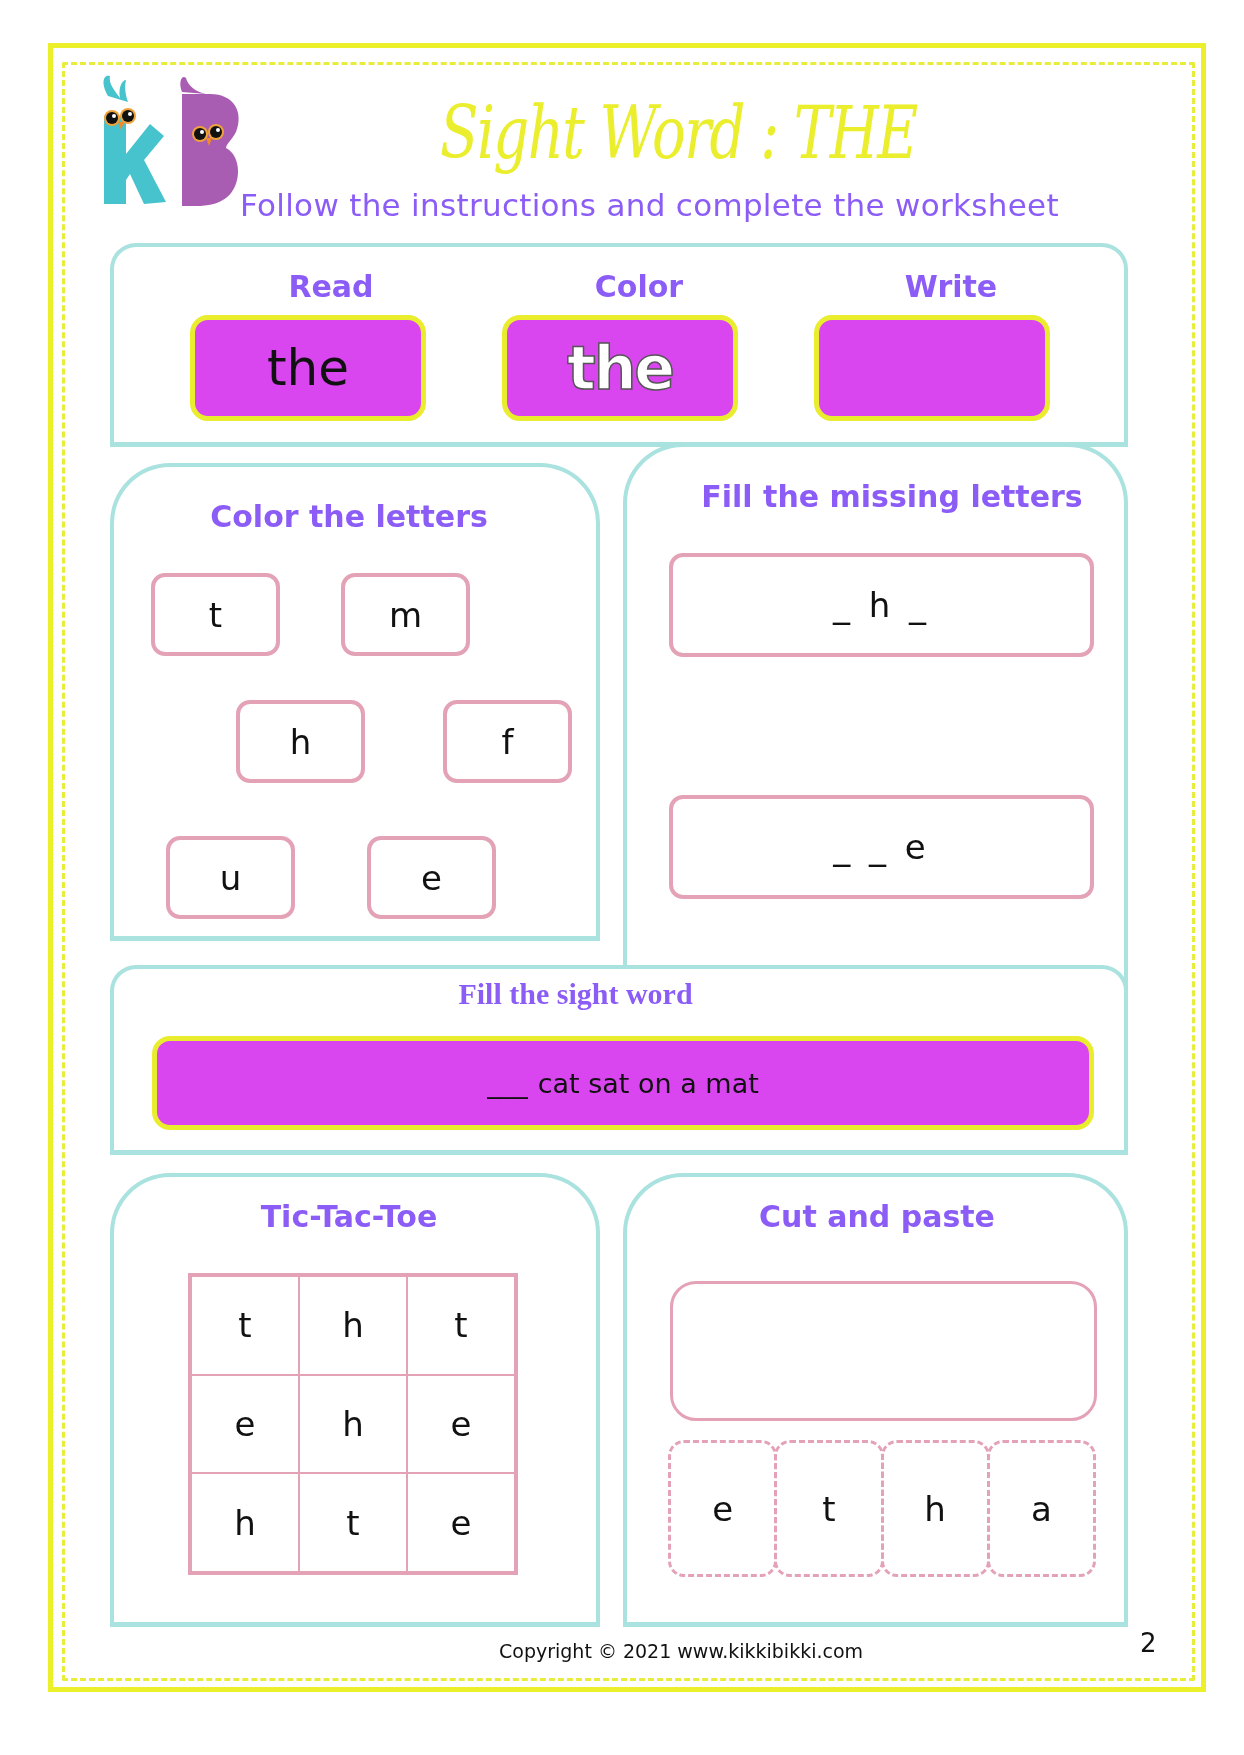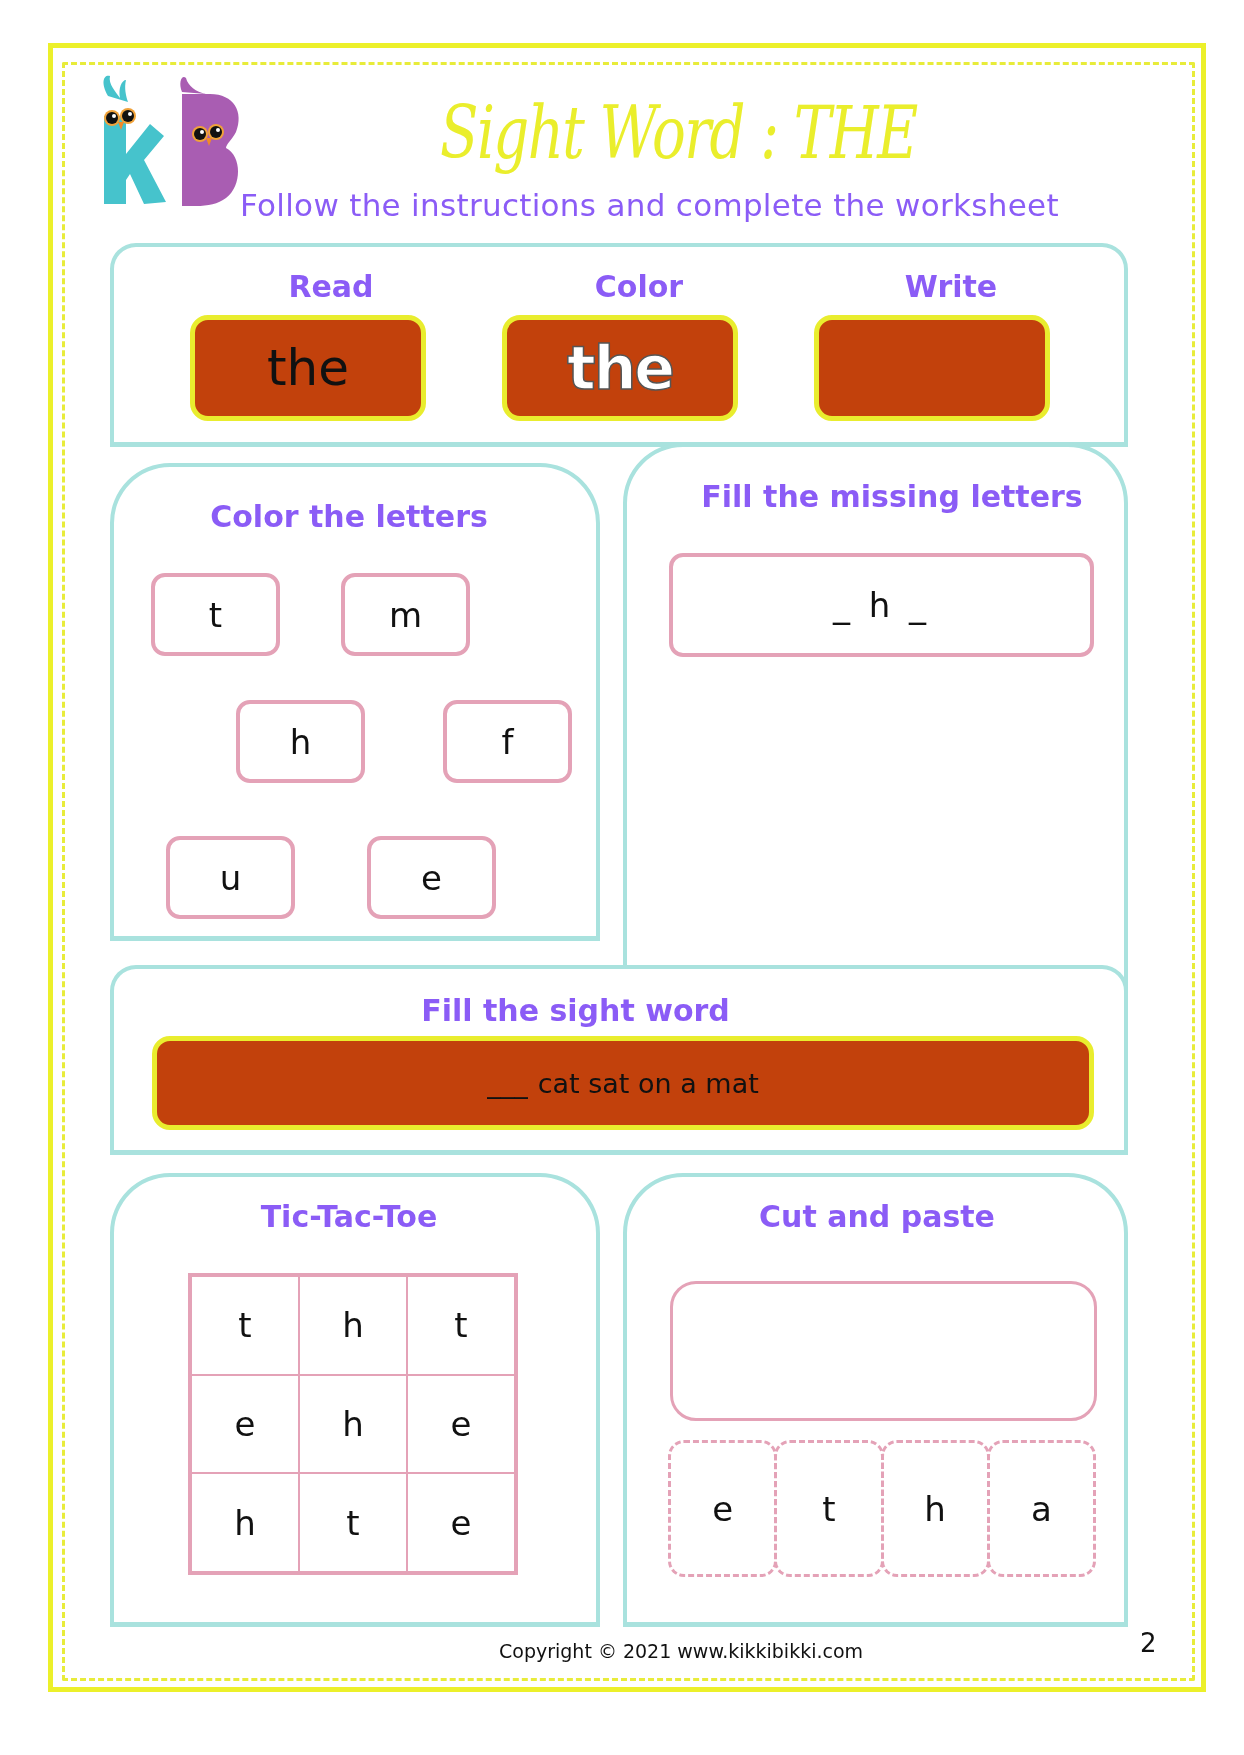--- a/index.html
+++ b/index.html
@@ -7,21 +7,21 @@
   .abs { position:absolute; }
   .outer-border { left:48px; top:43px; width:1148px; height:1639px; border:5px solid #ecf02a; }
   .inner-border { left:62px; top:62px; width:1127px; height:1613px; border:3px dashed #e8ec3a; border-radius:2px; }
   .logo { left:86px; top:74px; width:160px; height:140px; }
   .title { left:440px; top:78px; width:480px; height:110px; font-family:"DejaVu Serif", serif; font-style:italic; font-size:72px; color:#eaee2c; letter-spacing:-2px; line-height:110px; transform:scaleX(0.78); transform-origin:left center; white-space:nowrap; }
   .subtitle { left:240px; top:185px; width:880px; font-size:31px; line-height:40px; color:#8b5cf6; white-space:nowrap; letter-spacing:0.3px; }
   .panel { border:4px solid #a9e2de; background:#fff; box-sizing:border-box; }
   .panel.r-sm { border-radius:26px 26px 0 0; border-bottom-width:5px; }
   .panel.r-lg { border-radius:60px 60px 0 0; border-bottom-width:5px; }
   .heading { position:absolute; font-weight:bold; font-size:30px; color:#8b5cf6; text-align:center; white-space:nowrap; }
-  .ybox { position:absolute; border:5px solid #e9ed2e; border-radius:18px; box-sizing:border-box; display:flex; align-items:center; justify-content:center; background:#c2410c; }
+  .ybox { position:absolute; border:5px solid #e9ed2e; border-radius:18px; box-sizing:border-box; display:flex; align-items:center; justify-content:center; background:#d946ef; }
   .pbox { position:absolute; border:4px solid #e4a2b7; border-radius:14px; box-sizing:border-box; display:flex; align-items:center; justify-content:center; background:#fff; font-size:34px; color:#111; }
   .readword { font-size:50px; color:#111; }
   .outline-word { font-size:60px; font-weight:bold; color:#fff; -webkit-text-stroke:1.5px #555; letter-spacing:-2px; }
   .ttt { position:absolute; left:188px; top:1273px; width:330px; height:302px; border:3px solid #e4a2b7; box-sizing:border-box; display:grid; grid-template-columns:repeat(3,1fr); grid-template-rows:repeat(3,1fr); }
   .ttt .cell { border:1.5px solid #e4a2b7; display:flex; align-items:center; justify-content:center; font-size:34px; color:#111; }
   .cutrow { position:absolute; left:668px; top:1440px; width:425px; height:137px; display:flex; }
   .cutpiece { flex:1; border:3px dashed #e4a2b7; border-radius:16px; display:flex; align-items:center; justify-content:center; font-size:34px; color:#111; margin-right:-3px; }
   .copyright { left:455px; top:1640px; font-size:19px; color:#111; white-space:nowrap;margin-left:44px; }
   .pagenum { left:1140px; top:1628px; font-size:26px; color:#111; }
 </style>
@@ -97,24 +97,25 @@
       <span>u</span>
     </div>
   <div class="pbox" style="left:253px; top:369px; width:129px; height:83px;">
       <span>e</span>
     </div>
 </div>
 
 <div class="abs panel r-lg" style="left:623px; top:443px; width:505px; height:564px;">
   <div class="heading" style="left:30px; top:32px; width:470px;">Fill the missing letters</div>
   <div class="pbox" style="left:42px; top:106px; width:425px; height:104px; letter-spacing:4px; white-space:pre;"><span>_ h _</span></div>
+  <div class="pbox" style="left:42px; top:348px; width:425px; height:104px; letter-spacing:4px; white-space:pre;"><span>_ _ e</span></div>
 </div>
 
 <div class="abs panel r-sm" style="left:110px; top:965px; width:1018px; height:190px;">
-  <div class="heading" style="left:0; top:24px; width:923px;">Fill the sight word</div>
+  <div class="heading" style="left:0; top:8px; width:923px;font-family:Liberation Serif, serif;">Fill the sight word</div>
   <div class="ybox" style="left:38px; top:67px; width:942px; height:94px; font-size:27px;">
     <span style="margin-right:10px;">___</span>
     <span>cat sat on a mat</span>
   </div>
 </div>
 
 <div class="abs panel r-lg" style="left:110px; top:1173px; width:490px; height:454px;">
   <div class="heading" style="left:0; top:22px; width:470px;">Tic-Tac-Toe</div>
 </div>
 <div class="ttt">

